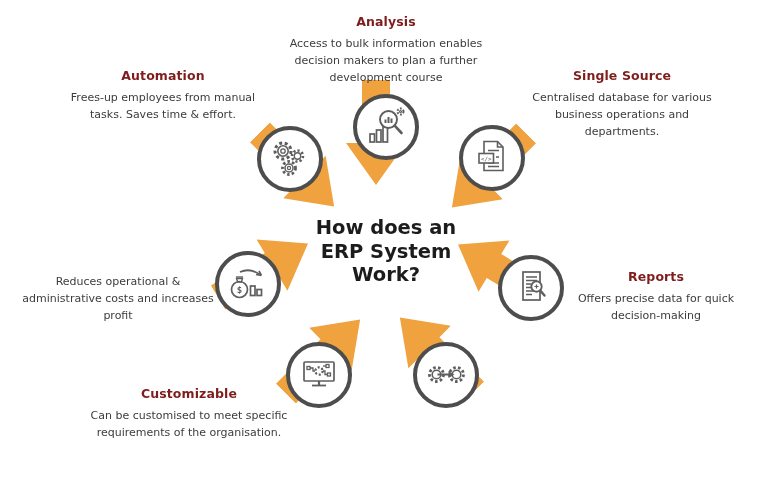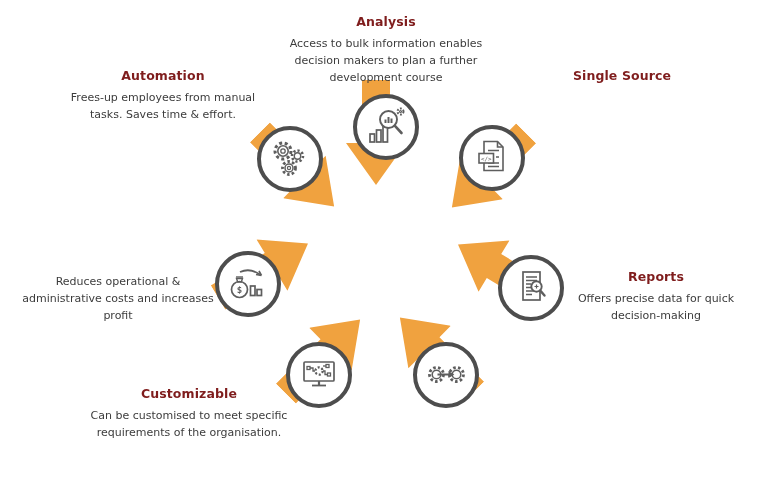--- a/index.html
+++ b/index.html
@@ -142,31 +142,37 @@
     <p>Access to bulk information enables decision makers to plan a further development course</p>
   </div>
 
   <div class="section" style="left:63px;top:68px;width:200px;">
     <h3>Automation</h3>
     <p>Frees-up employees from manual tasks. Saves time &amp; effort.</p>
   </div>
 
   <div class="section" style="left:522px;top:68px;width:200px;">
     <h3>Single Source</h3>
+    <p>Centralised database for various business operations and departments.</p>
   </div>
 
   <div class="section" style="left:12px;top:269px;width:212px;">
     <p>Reduces operational &amp; administrative costs and increases profit</p>
   </div>
 
   <div class="section" style="left:556px;top:269px;width:200px;">
     <h3>Reports</h3>
     <p>Offers precise data for quick decision-making</p>
   </div>
 
   <div class="section" style="left:79px;top:386px;width:220px;">
     <h3>Customizable</h3>
     <p>Can be customised to meet specific requirements of the organisation.</p>
   </div>
 
 
+  <div class="center-title">
+    <div>How does an</div>
+    <div>ERP System</div>
+    <div>Work?</div>
+  </div>
 
 </div>
 
 </body></html>

